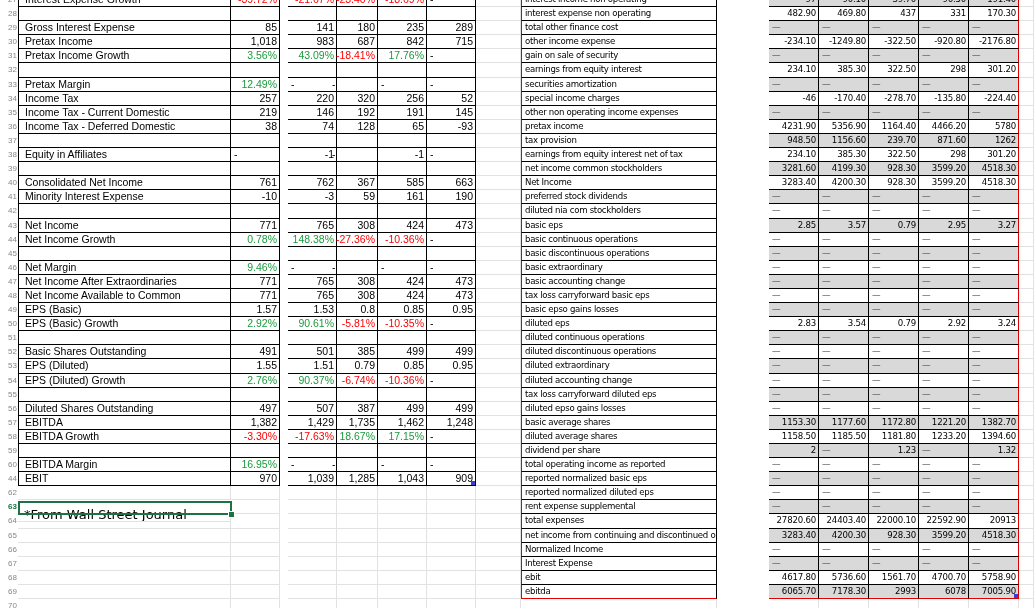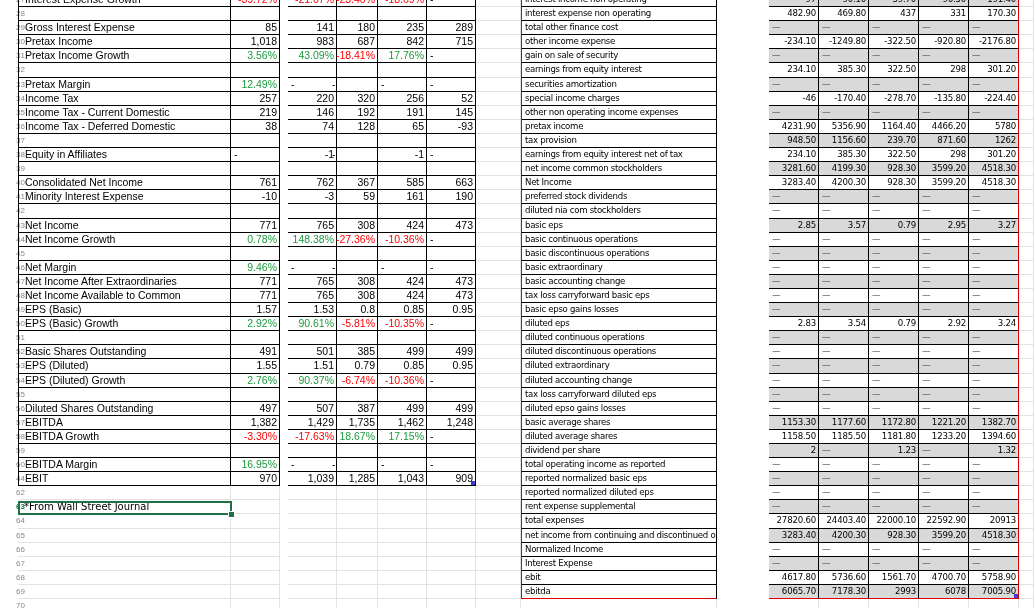--- a/index.html
+++ b/index.html
@@ -1,40 +1,40 @@
 <!DOCTYPE html>
 <html><head>
 <meta charset="utf-8">
 <style>
   html,body{margin:0;padding:0;background:#fff;}
   body{width:1034px;height:608px;overflow:hidden;position:relative;font-family:"Liberation Sans",sans-serif;}
   .grid{position:absolute;left:0;top:-7px;width:1034px;}
   .row{position:relative;height:14.1px;}
-  .rn{position:absolute;left:8px;width:17px;height:14.1px;font-size:8px;color:#888;text-align:right;padding-left:0;line-height:14px;box-sizing:border-box;}
+  .rn{position:absolute;left:0;width:17px;height:14.1px;font-size:8px;color:#888;text-align:left;padding-left:8px;line-height:14px;box-sizing:border-box;}
   .rn.sel{color:#1e7145;font-weight:bold;}
   .cell{position:absolute;top:0;height:14.1px;box-sizing:border-box;font-size:10.5px;line-height:13px;white-space:nowrap;overflow:hidden;border-right:1px solid #e2e2e2;border-bottom:1px solid #e2e2e2;}
   .lbl{left:18px;width:213px;padding-left:6px;}
   .num{text-align:right;padding-right:2px;}
   .c0{left:231px;width:49px;}.c1{left:288px;width:49px;}.c2{left:329px;width:49px;}.c3{left:378px;width:49px;}.c4{left:427px;width:49px;}
   .c5{left:476px;width:45px;}
   .rl{left:521px;width:196px;padding-left:3px;font-family:"DejaVu Sans",sans-serif;font-size:8.6px;letter-spacing:-0.3px;}
   .r0{left:769px;width:50px;}.r1{left:819px;width:50px;}.r2{left:869px;width:50px;}.r3{left:919px;width:50px;}.r4{left:969px;width:50px;}
   .r5{left:1019px;width:15px;}
   .rv{font-family:"DejaVu Sans",sans-serif;font-size:8.6px;text-align:right;padding-right:2px;letter-spacing:-0.2px;}
   .bd{border:none;border-right:1px solid #000;border-bottom:1px solid #000;}
   .bdl{border-left:1px solid #000;}
   .gray{background:#d9d9d9;}
   .red{color:#ff0000;}
   .green{color:#1a9b3c;}
   .dash{text-align:left;padding-left:3px;}
   .emd{text-align:left;padding-left:3px;color:#555;}
   .redL{border-left:1px solid #e00000 !important;}
   .redR{border-right:1px solid #e00000 !important;}
   .redB{border-bottom:1px solid #e00000 !important;}
-  .note{font-size:10px;font-family:"DejaVu Sans",sans-serif;}
+  .note{font-size:13px;font-family:"DejaVu Sans",sans-serif;margin-top:8px;}
   .selbox{position:absolute;left:18px;top:501px;width:214px;height:14px;border:2px solid #1e7145;box-sizing:border-box;pointer-events:none;}
   .selhandle{position:absolute;left:228px;top:511px;width:5px;height:5px;background:#1e7145;border:1px solid #fff;}
   .corner{position:absolute;width:4px;height:4px;background:#3b3bd6;}
 </style>
 </head>
 <body>
 
 <div class="grid" id="grid">
     <div class="row">
       <div class="rn">27</div>

